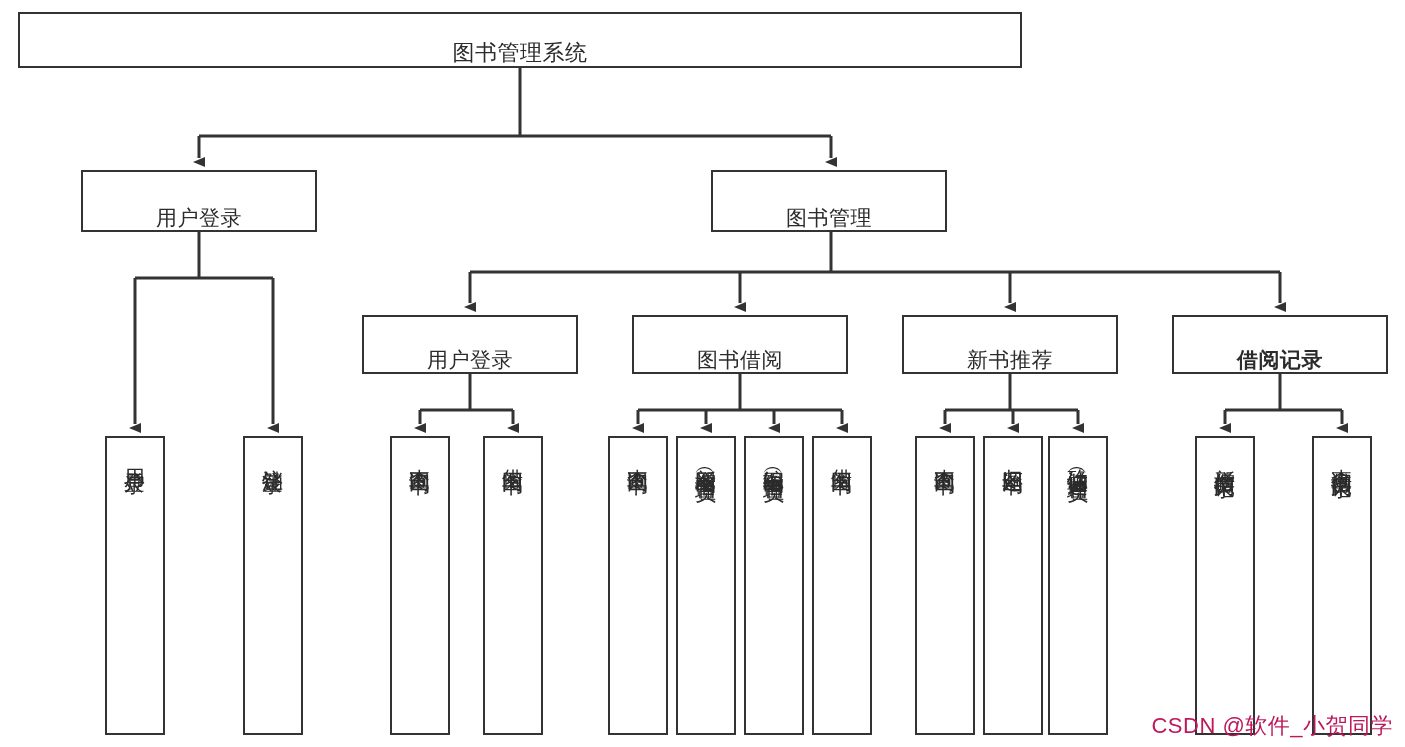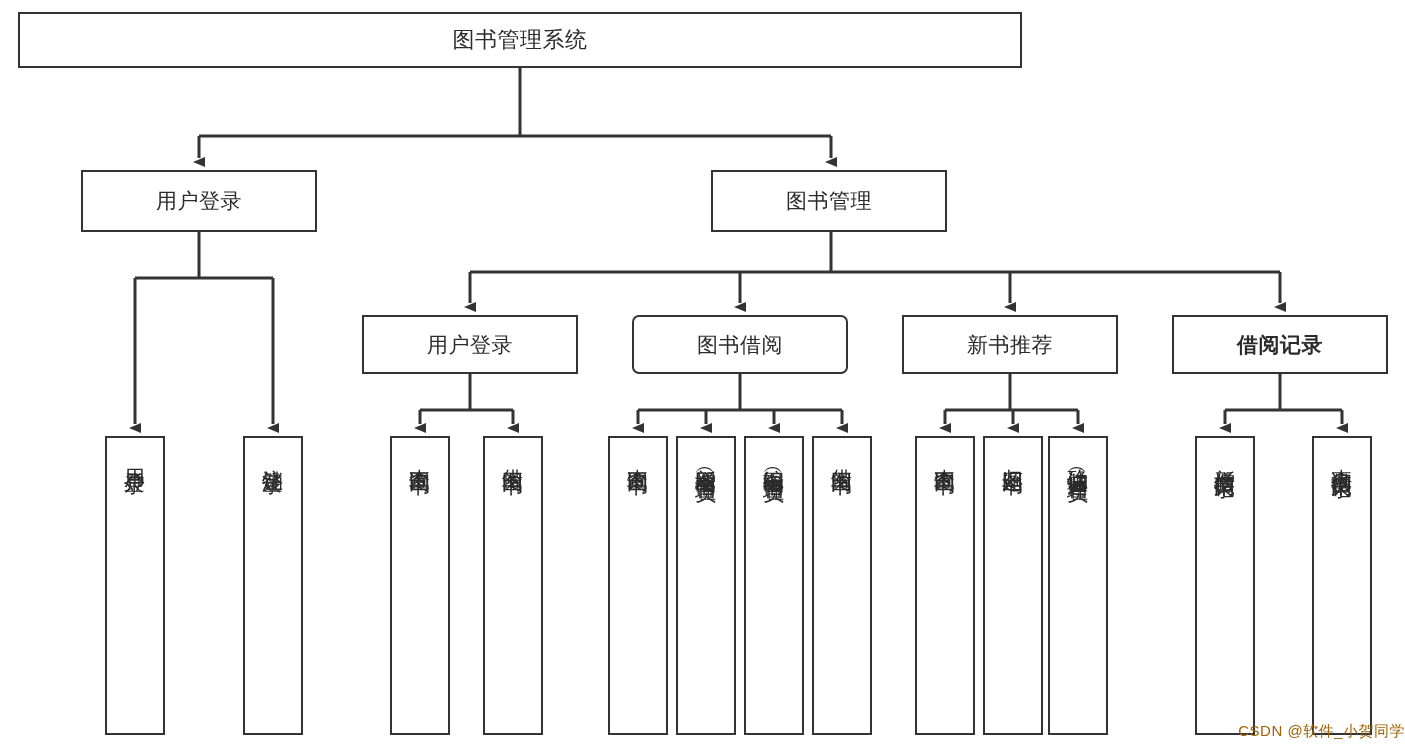--- a/index.html
+++ b/index.html
@@ -24,21 +24,21 @@
     width: 1405px;
     height: 747px;
     pointer-events: none;
   }
   .node {
     position: absolute;
     box-sizing: border-box;
     background: #ffffff;
     border: 2px solid #333333;
     display: flex;
-    align-items: center;
+    align-items: flex-end;
     justify-content: center;
     color: #2b2b2b;
   }
   .node .lbl {
     display: block;
     text-align: center;
     line-height: 1.12;
     letter-spacing: 0.5px;
   }
   
@@ -57,24 +57,24 @@
   .node.vert .lbl {
     font-size: 21px;
     writing-mode: vertical-rl;
     text-orientation: upright;
     line-height: 1.0;
     letter-spacing: 2px;
     white-space: nowrap;
   }
   .watermark {
     position: absolute;
-    right: 0;
+    right: 12px;
     bottom: 6px;
-    font-size: 15px;
-    color: #a16207;
+    font-size: 22px;
+    color: #be185d;
     white-space: nowrap;
     letter-spacing: 0.5px;
   }
 </style>
 </head>
 <body>
 
 <div id="canvas">
 
   <svg class="edges" viewBox="0 0 1405 747" xmlns="http://www.w3.org/2000/svg">
@@ -135,21 +135,21 @@
   <div class="node horiz" style="left:81px; top:170px; width:236px; height:62px;">
     <span class="lbl">用户登录</span>
   </div>
   <div class="node horiz" style="left:711px; top:170px; width:236px; height:62px;">
     <span class="lbl">图书管理</span>
   </div>
 
   <div class="node horiz" style="left:362px; top:315px; width:216px; height:59px;">
     <span class="lbl">用户登录</span>
   </div>
-  <div class="node horiz" style="left:632px; top:315px; width:216px; height:59px;border-radius:7px;">
+  <div class="node horiz" style="left:632px; top:315px; width:216px; height:59px;">
     <span class="lbl">图书借阅</span>
   </div>
   <div class="node horiz" style="left:902px; top:315px; width:216px; height:59px;">
     <span class="lbl">新书推荐</span>
   </div>
   <div class="node horiz" style="left:1172px; top:315px; width:216px; height:59px;font-weight:bold;">
     <span class="lbl">借阅记录</span>
   </div>
 
   <div class="node vert" style="left:105px; top:436px; width:60px; height:299px;">

